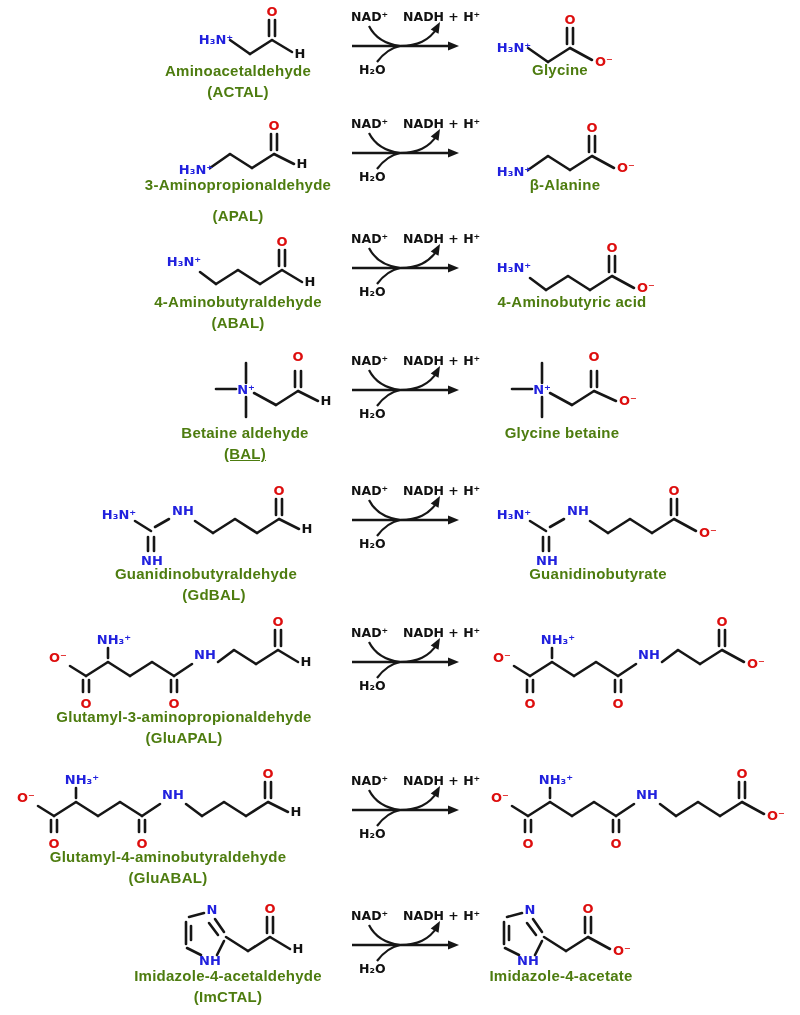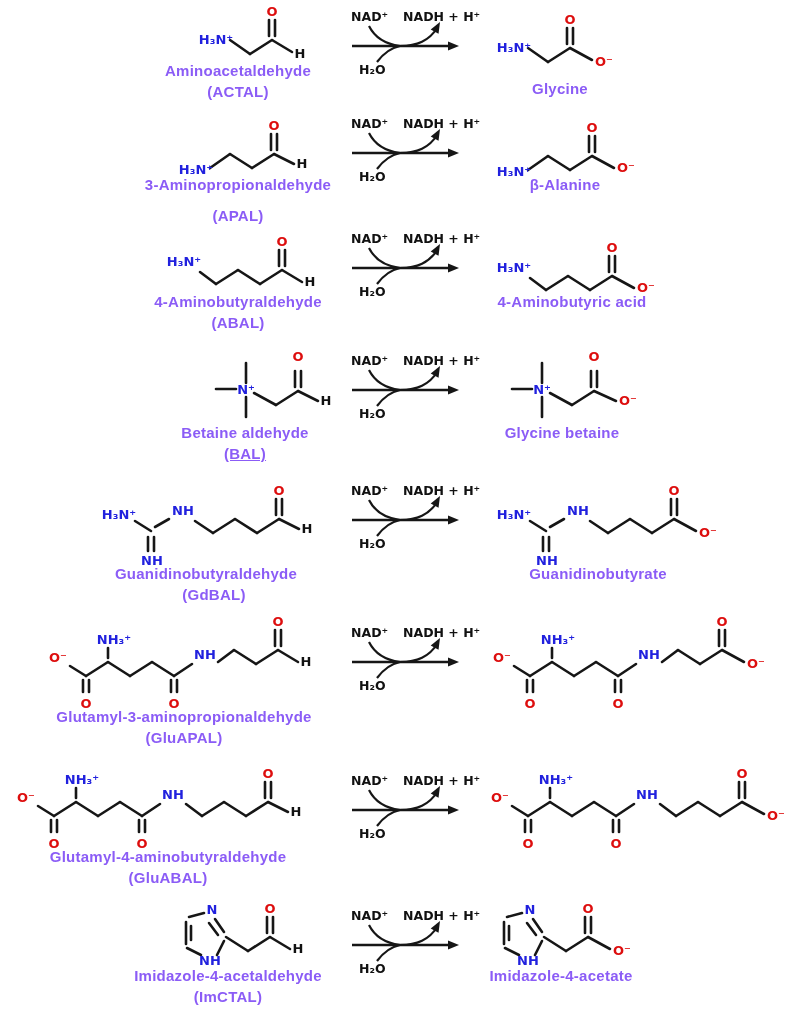--- a/index.html
+++ b/index.html
@@ -1,19 +1,19 @@
 <!DOCTYPE html>
 <html><head>
 <meta charset="utf-8">
 <style>
   html,body{margin:0;padding:0;background:#fff;}
   .stage{position:relative;width:800px;height:1015px;background:#ffffff;overflow:hidden;
          font-family:"Liberation Sans",sans-serif;}
   .cname{position:absolute;transform:translateX(-50%);white-space:nowrap;
-         font:700 15px "Liberation Sans",sans-serif;color:#8b5cf6;letter-spacing:.25px;}
+         font:700 15px "Liberation Sans",sans-serif;color:#4d7c0f;letter-spacing:.25px;}
   svg{position:absolute;overflow:visible;}
   svg text{font-family:"DejaVu Sans",sans-serif;font-weight:700;}
   .atom{font-size:13px;}
   .rxn{font-size:12.5px;fill:#111;}
 </style>
 </head>
 <body>
 
 <div class="stage" id="diagram">
     <svg width="130" height="62" style="left: 192px; top: 2px;">
@@ -42,21 +42,21 @@
     <svg width="150" height="62" style="left: 490px; top: 6px;">
       <line x1="38" y1="42" x2="58" y2="56" stroke="#161616" stroke-width="2.6" stroke-linecap="round"></line>
       <line x1="58" y1="56" x2="80" y2="42" stroke="#161616" stroke-width="2.6" stroke-linecap="round"></line>
       <line x1="80" y1="42" x2="102" y2="54" stroke="#161616" stroke-width="2.6" stroke-linecap="round"></line>
       <line x1="77" y1="38" x2="77" y2="22" stroke="#161616" stroke-width="2.6" stroke-linecap="round"></line>
       <line x1="83" y1="38" x2="83" y2="22" stroke="#161616" stroke-width="2.6" stroke-linecap="round"></line>
       <text x="24" y="46" text-anchor="middle" fill="#2121de" class="atom">H₃N⁺</text>
       <text x="80" y="18" text-anchor="middle" fill="#dd0e0e" class="atom">O</text>
       <text x="114" y="60" text-anchor="middle" fill="#dd0e0e" class="atom">O⁻</text>
     </svg>
-    <div class="cname" style="left: 560px; top: 80px;">Glycine</div>
+    <div class="cname" style="left: 560px; top: 61px;">Glycine</div>
     <svg width="160" height="64" style="left: 172px; top: 116px;">
       <line x1="38" y1="52" x2="58" y2="38" stroke="#161616" stroke-width="2.6" stroke-linecap="round"></line>
       <line x1="58" y1="38" x2="80" y2="52" stroke="#161616" stroke-width="2.6" stroke-linecap="round"></line>
       <line x1="80" y1="52" x2="102" y2="38" stroke="#161616" stroke-width="2.6" stroke-linecap="round"></line>
       <line x1="102" y1="38" x2="122" y2="48" stroke="#161616" stroke-width="2.6" stroke-linecap="round"></line>
       <line x1="99" y1="34" x2="99" y2="18" stroke="#161616" stroke-width="2.6" stroke-linecap="round"></line>
       <line x1="105" y1="34" x2="105" y2="18" stroke="#161616" stroke-width="2.6" stroke-linecap="round"></line>
       <text x="24" y="58" text-anchor="middle" fill="#2121de" class="atom">H₃N⁺</text>
       <text x="102" y="14" text-anchor="middle" fill="#dd0e0e" class="atom">O</text>
       <text x="130" y="52" text-anchor="middle" fill="#111111" class="atom">H</text>

